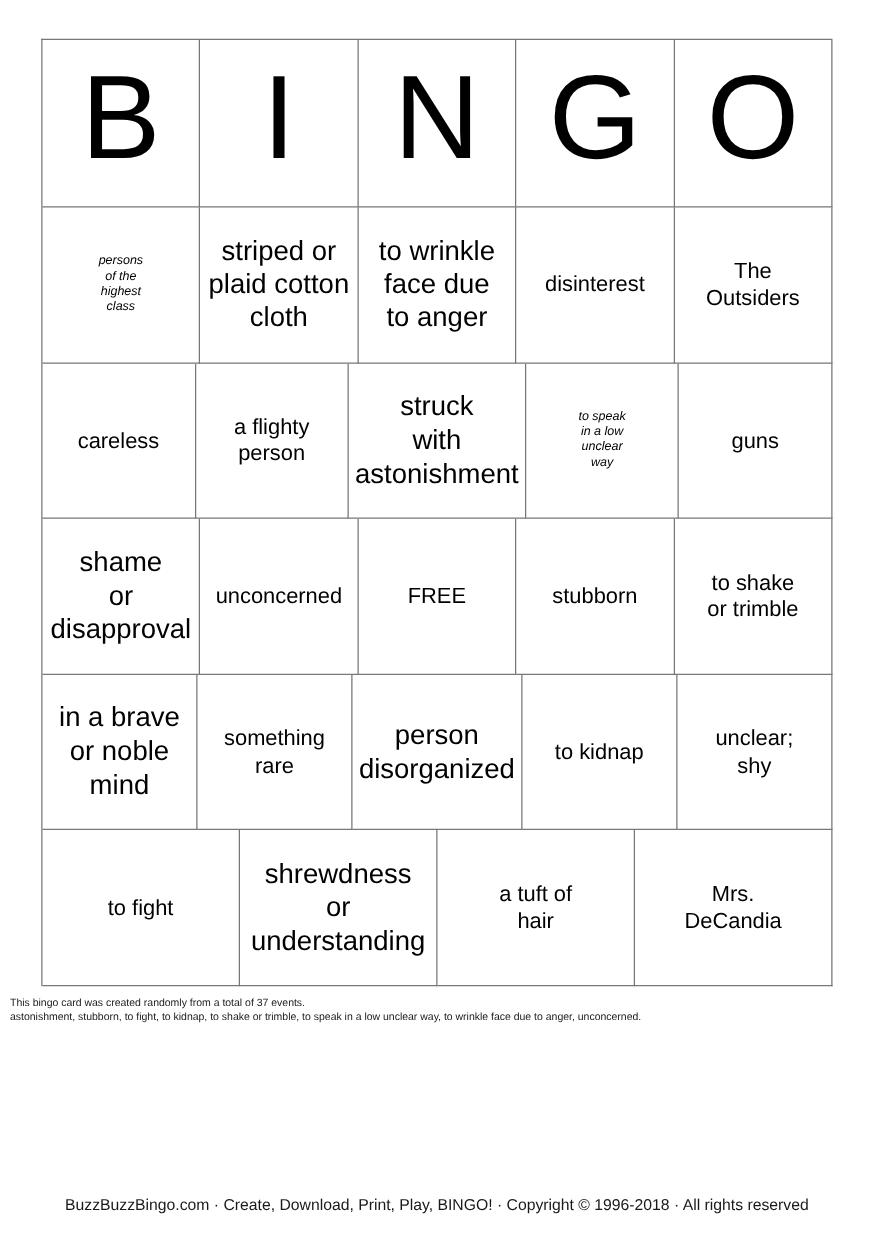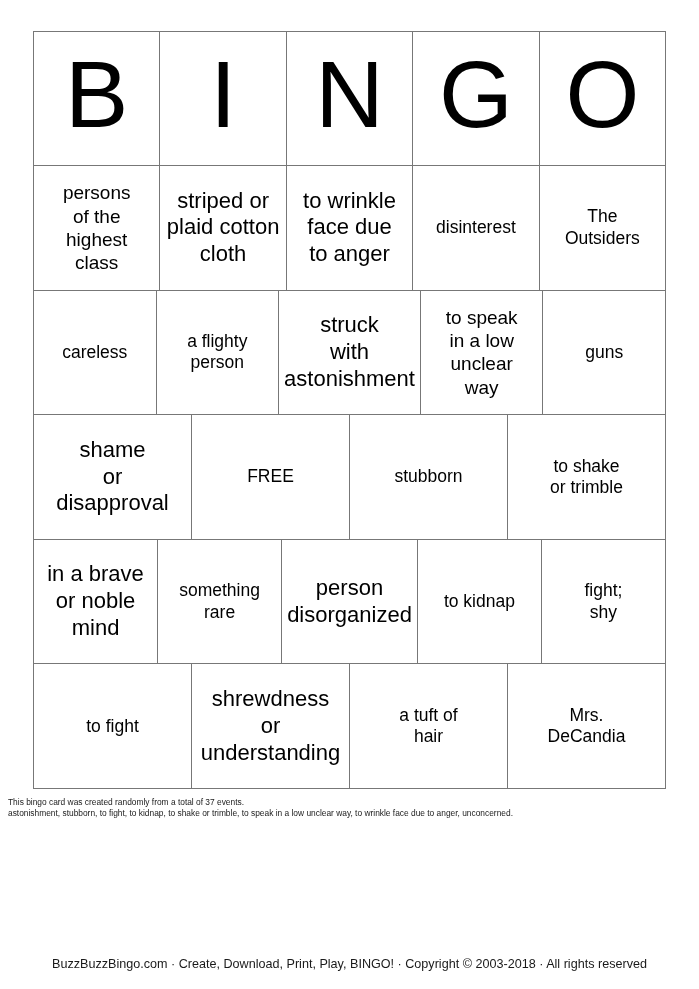--- a/index.html
+++ b/index.html
@@ -70,21 +70,21 @@
     align-items: center;
     justify-content: center;
     text-align: center;
     padding: 3px 5px;
     line-height: 1.22;
     white-space: pre-line;
   }
   
   .cell.s1 { font-size: 17.5px; }   
   .cell.s2 { font-size: 22px; }   
-  .cell.s4 { font-size: 19px; }     
+  .cell.s4 { font-size: 10px; font-style: italic; }     
 
   
   .caption {
     position: absolute;
     left: 8px;
     top: 797px;
     width: 672px;
     font-size: 8.4px;
     line-height: 11.2px;
     color: #1a1a1a;
@@ -144,36 +144,37 @@
 in a low
 unclear
 way</div>
       <div class="cell s1">guns</div>
     </div>
 
     <div class="body-row">
       <div class="cell s2">shame
 or
 disapproval</div>
+      <div class="cell s1">unconcerned</div>
       <div class="cell s1">FREE</div>
       <div class="cell s1">stubborn</div>
       <div class="cell s1">to shake
 or trimble</div>
     </div>
 
     <div class="body-row">
       <div class="cell s2">in a brave
 or noble
 mind</div>
       <div class="cell s1">something
 rare</div>
       <div class="cell s2">person
 disorganized</div>
       <div class="cell s1">to kidnap</div>
-      <div class="cell s1">fight;
+      <div class="cell s1">unclear;
 shy</div>
     </div>
 
     <div class="body-row">
       <div class="cell s1">to fight</div>
       <div class="cell s2">shrewdness
 or
 understanding</div>
       <div class="cell s1">a tuft of
 hair</div>
@@ -181,15 +182,15 @@
 DeCandia</div>
     </div>
 
   </div>
 
   <div class="caption">
     <p>This bingo card was created randomly from a total of 37 events.</p>
     <p>astonishment, stubborn, to fight, to kidnap, to shake or trimble, to speak in a low unclear way, to wrinkle face due to anger, unconcerned.</p>
   </div>
 
-  <div class="footer">BuzzBuzzBingo.com · Create, Download, Print, Play, BINGO! · Copyright © 2003-2018 · All rights reserved</div>
+  <div class="footer">BuzzBuzzBingo.com · Create, Download, Print, Play, BINGO! · Copyright © 1996-2018 · All rights reserved</div>
 
 </div>
 
 </body></html>

